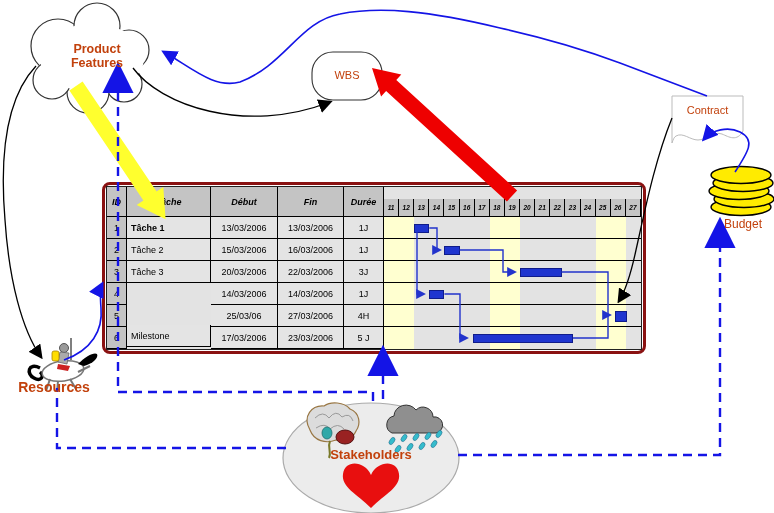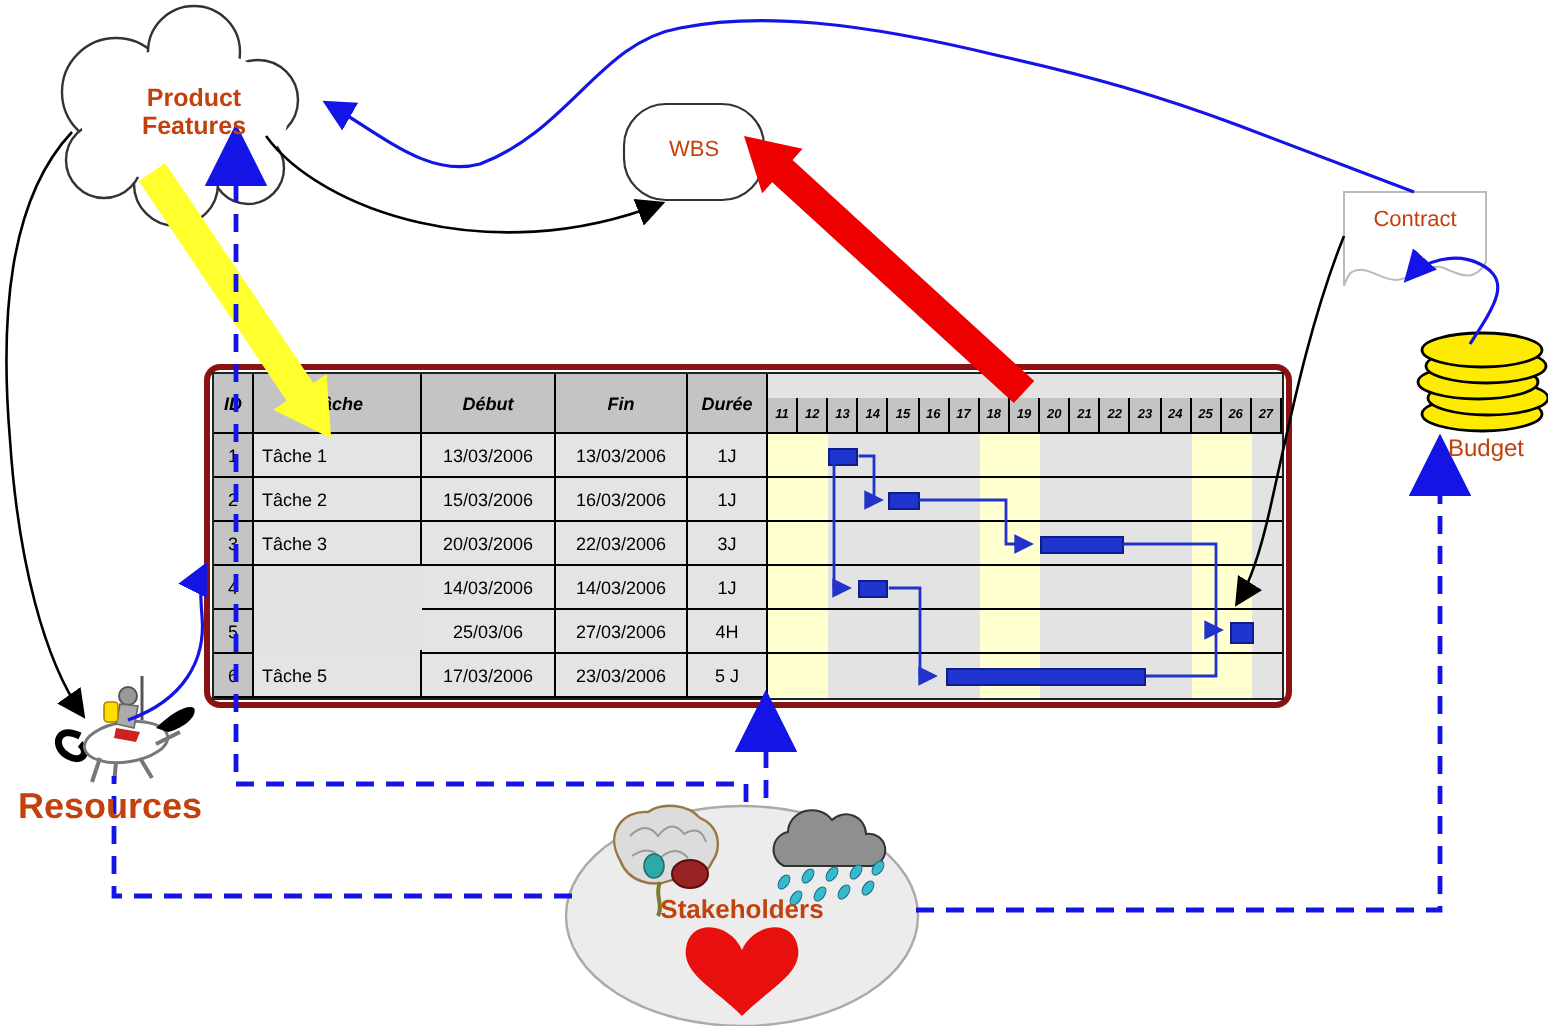--- a/index.html
+++ b/index.html
@@ -127,21 +127,21 @@
         <div class="cell hdr day" style="left: 397.941px; top: 12px; width: 15.1176px; height: 18px;">19</div>
         <div class="cell hdr day" style="left: 413.059px; top: 12px; width: 15.1176px; height: 18px;">20</div>
         <div class="cell hdr day" style="left: 428.176px; top: 12px; width: 15.1176px; height: 18px;">21</div>
         <div class="cell hdr day" style="left: 443.294px; top: 12px; width: 15.1176px; height: 18px;">22</div>
         <div class="cell hdr day" style="left: 458.412px; top: 12px; width: 15.1176px; height: 18px;">23</div>
         <div class="cell hdr day" style="left: 473.529px; top: 12px; width: 15.1176px; height: 18px;">24</div>
         <div class="cell hdr day" style="left: 488.647px; top: 12px; width: 15.1176px; height: 18px;">25</div>
         <div class="cell hdr day" style="left: 503.765px; top: 12px; width: 15.1176px; height: 18px;">26</div>
         <div class="cell hdr day" style="left: 518.882px; top: 12px; width: 15.1176px; height: 18px;">27</div>
         <div class="cell idcol" style="left: 0px; top: 30px; width: 20px; height: 22px;">1</div>
-        <div class="cell data name" style="left: 20px; top: 30px; width: 84px; height: 22px;">Tâche 1</div>
+        <div class="cell data name" style="left: 20px; top: 30px; width: 84px; height: 22px; font-weight: bold;">Tâche 1</div>
         <div class="cell data" style="left: 104px; top: 30px; width: 67px; height: 22px;">13/03/2006</div>
         <div class="cell data" style="left: 171px; top: 30px; width: 66px; height: 22px;">13/03/2006</div>
         <div class="cell data" style="left: 237px; top: 30px; width: 40px; height: 22px;">1J</div>
         <div class="cell idcol" style="left: 0px; top: 52px; width: 20px; height: 22px;">2</div>
         <div class="cell data name" style="left: 20px; top: 52px; width: 84px; height: 22px;">Tâche 2</div>
         <div class="cell data" style="left: 104px; top: 52px; width: 67px; height: 22px;">15/03/2006</div>
         <div class="cell data" style="left: 171px; top: 52px; width: 66px; height: 22px;">16/03/2006</div>
         <div class="cell data" style="left: 237px; top: 52px; width: 40px; height: 22px;">1J</div>
         <div class="cell idcol" style="left: 0px; top: 74px; width: 20px; height: 22px;">3</div>
         <div class="cell data name" style="left: 20px; top: 74px; width: 84px; height: 22px;">Tâche 3</div>
@@ -151,21 +151,20 @@
         <div class="cell idcol" style="left: 0px; top: 96px; width: 20px; height: 22px;">4</div>
         <div class="cell data" style="left: 104px; top: 96px; width: 67px; height: 22px;">14/03/2006</div>
         <div class="cell data" style="left: 171px; top: 96px; width: 66px; height: 22px;">14/03/2006</div>
         <div class="cell data" style="left: 237px; top: 96px; width: 40px; height: 22px;">1J</div>
         <div class="cell idcol" style="left: 0px; top: 118px; width: 20px; height: 22px;">5</div>
         <div class="cell data name" style="left: 20px; top: 118px; width: 84px; height: 22px; margin-top: 20px;">Milestone</div>
         <div class="cell data" style="left: 104px; top: 118px; width: 67px; height: 22px;">25/03/06</div>
         <div class="cell data" style="left: 171px; top: 118px; width: 66px; height: 22px;">27/03/2006</div>
         <div class="cell data" style="left: 237px; top: 118px; width: 40px; height: 22px;">4H</div>
         <div class="cell idcol" style="left: 0px; top: 140px; width: 20px; height: 22px;">6</div>
-        <div class="cell data name" style="left: 20px; top: 140px; width: 84px; height: 22px;">Tâche 5</div>
         <div class="cell data" style="left: 104px; top: 140px; width: 67px; height: 22px;">17/03/2006</div>
         <div class="cell data" style="left: 171px; top: 140px; width: 66px; height: 22px;">23/03/2006</div>
         <div class="cell data" style="left: 237px; top: 140px; width: 40px; height: 22px;">5 J</div>
         <div id="gantt-body" style="left: 277px; top: 30px; width: 257px; height: 132px;">
           <div class="stripe" style="left: 0px; width: 15.1176px;"></div>
           <div class="stripe" style="left: 15.1176px; width: 15.1176px;"></div>
           <div class="stripe" style="left: 105.824px; width: 15.1176px;"></div>
           <div class="stripe" style="left: 120.941px; width: 15.1176px;"></div>
           <div class="stripe" style="left: 211.647px; width: 15.1176px;"></div>
           <div class="stripe" style="left: 226.765px; width: 15.1176px;"></div>
@@ -230,16 +229,16 @@
       <path d="M 383,399 L 383,351" marker-end="url(#mBlueBig)"></path>
       <path d="M 458,455 L 720,455 L 720,223" marker-end="url(#mBlueBig)"></path>
       <path d="M 286,448 L 57,448 L 57,388"></path>
     </g>
   </svg>
 
   <div class="label bold" style="left:59px;top:42px;width:76px;font-size:12.5px;">Product Features</div>
   <div class="label" style="left:322px;top:69px;width:50px;font-size:11px;">WBS</div>
   <div class="label" style="left:672px;top:104px;width:71px;font-size:11px;">Contract</div>
   <div class="label" style="left:712px;top:218px;width:62px;font-size:12px;">Budget</div>
-  <div class="label bold" style="left:9px;top:393px;width:90px;font-size:18px;">Resources</div>
+  <div class="label bold" style="left:9px;top:379px;width:90px;font-size:14px;">Resources</div>
   <div class="label bold" style="left:310px;top:448px;width:122px;font-size:13px;">Stakeholders</div>
 
 </div>
 
 </body></html>

